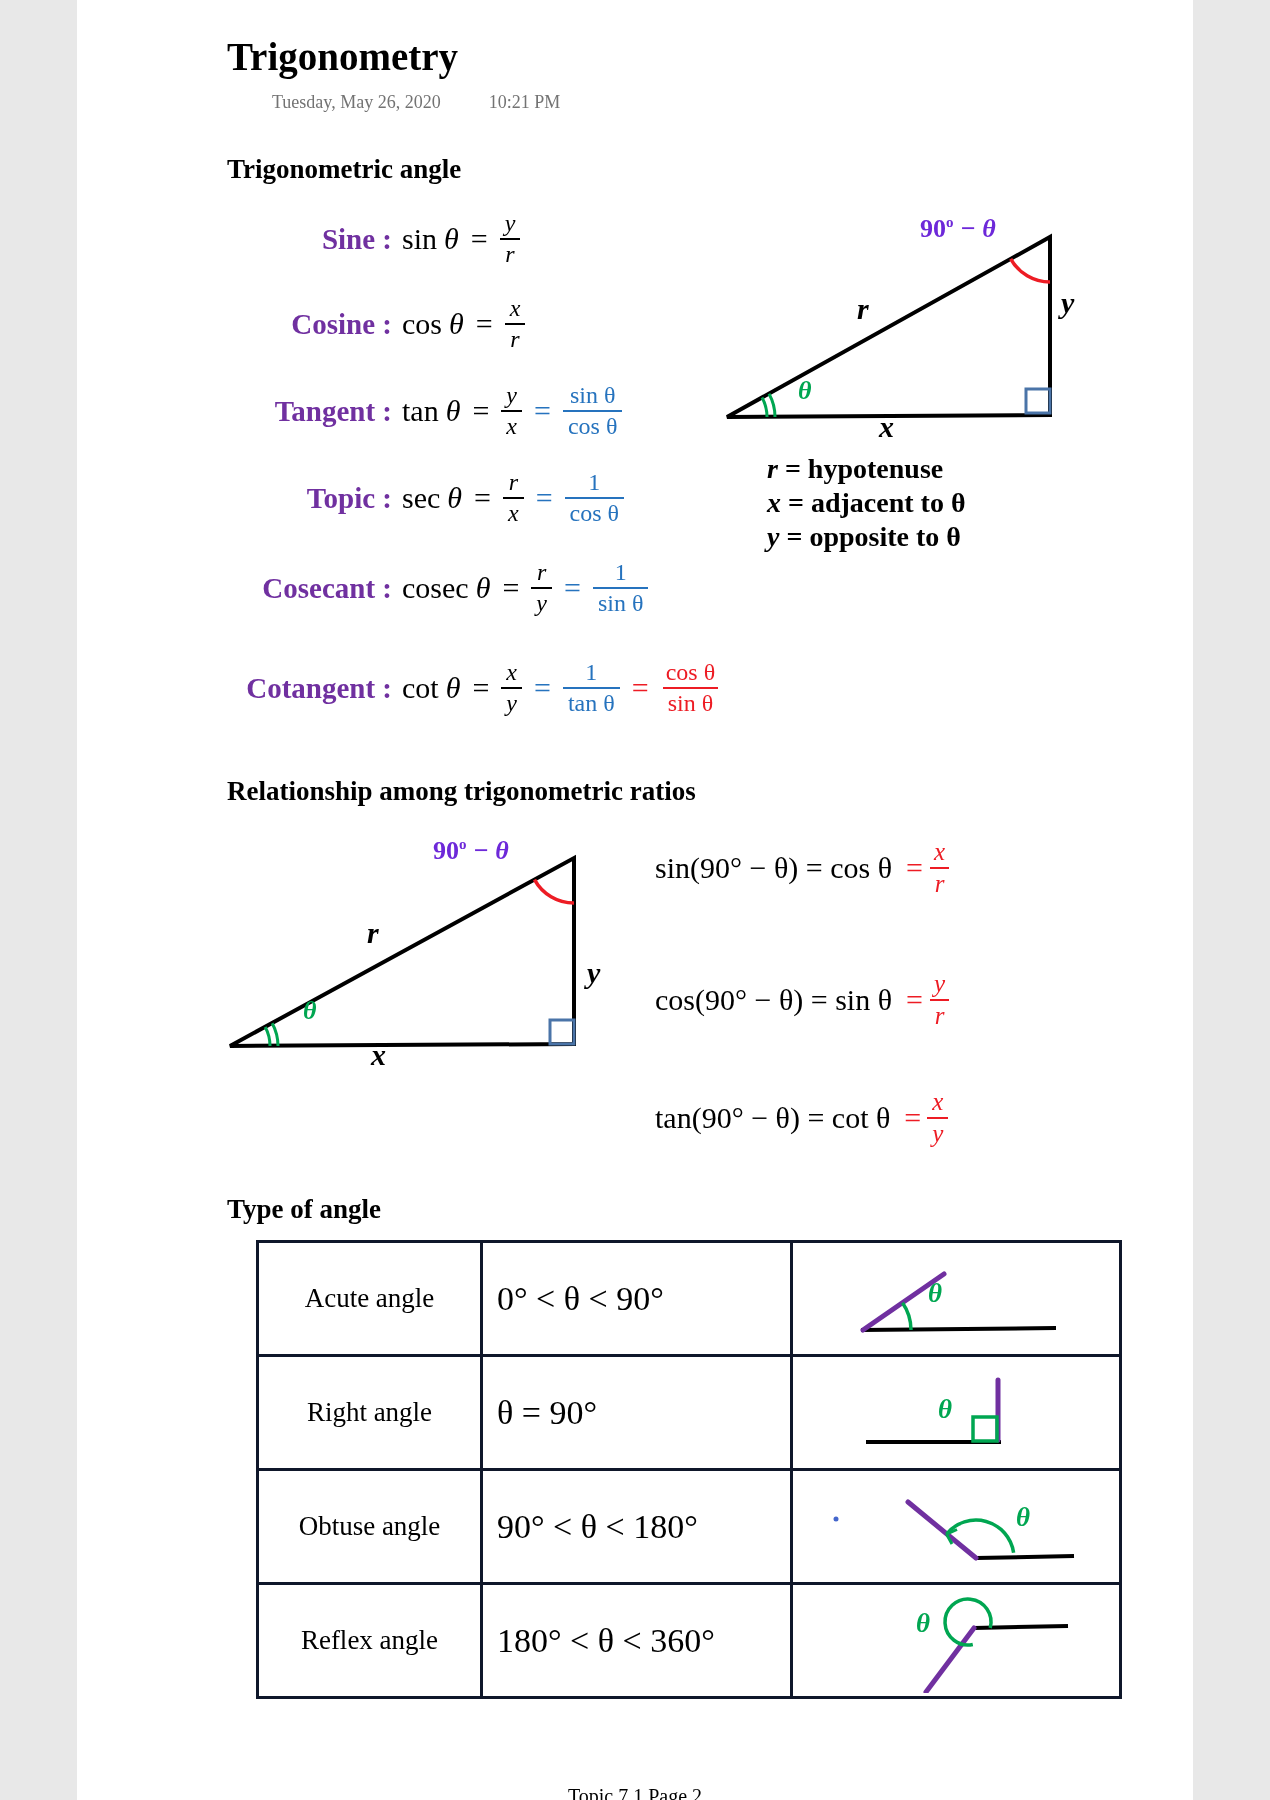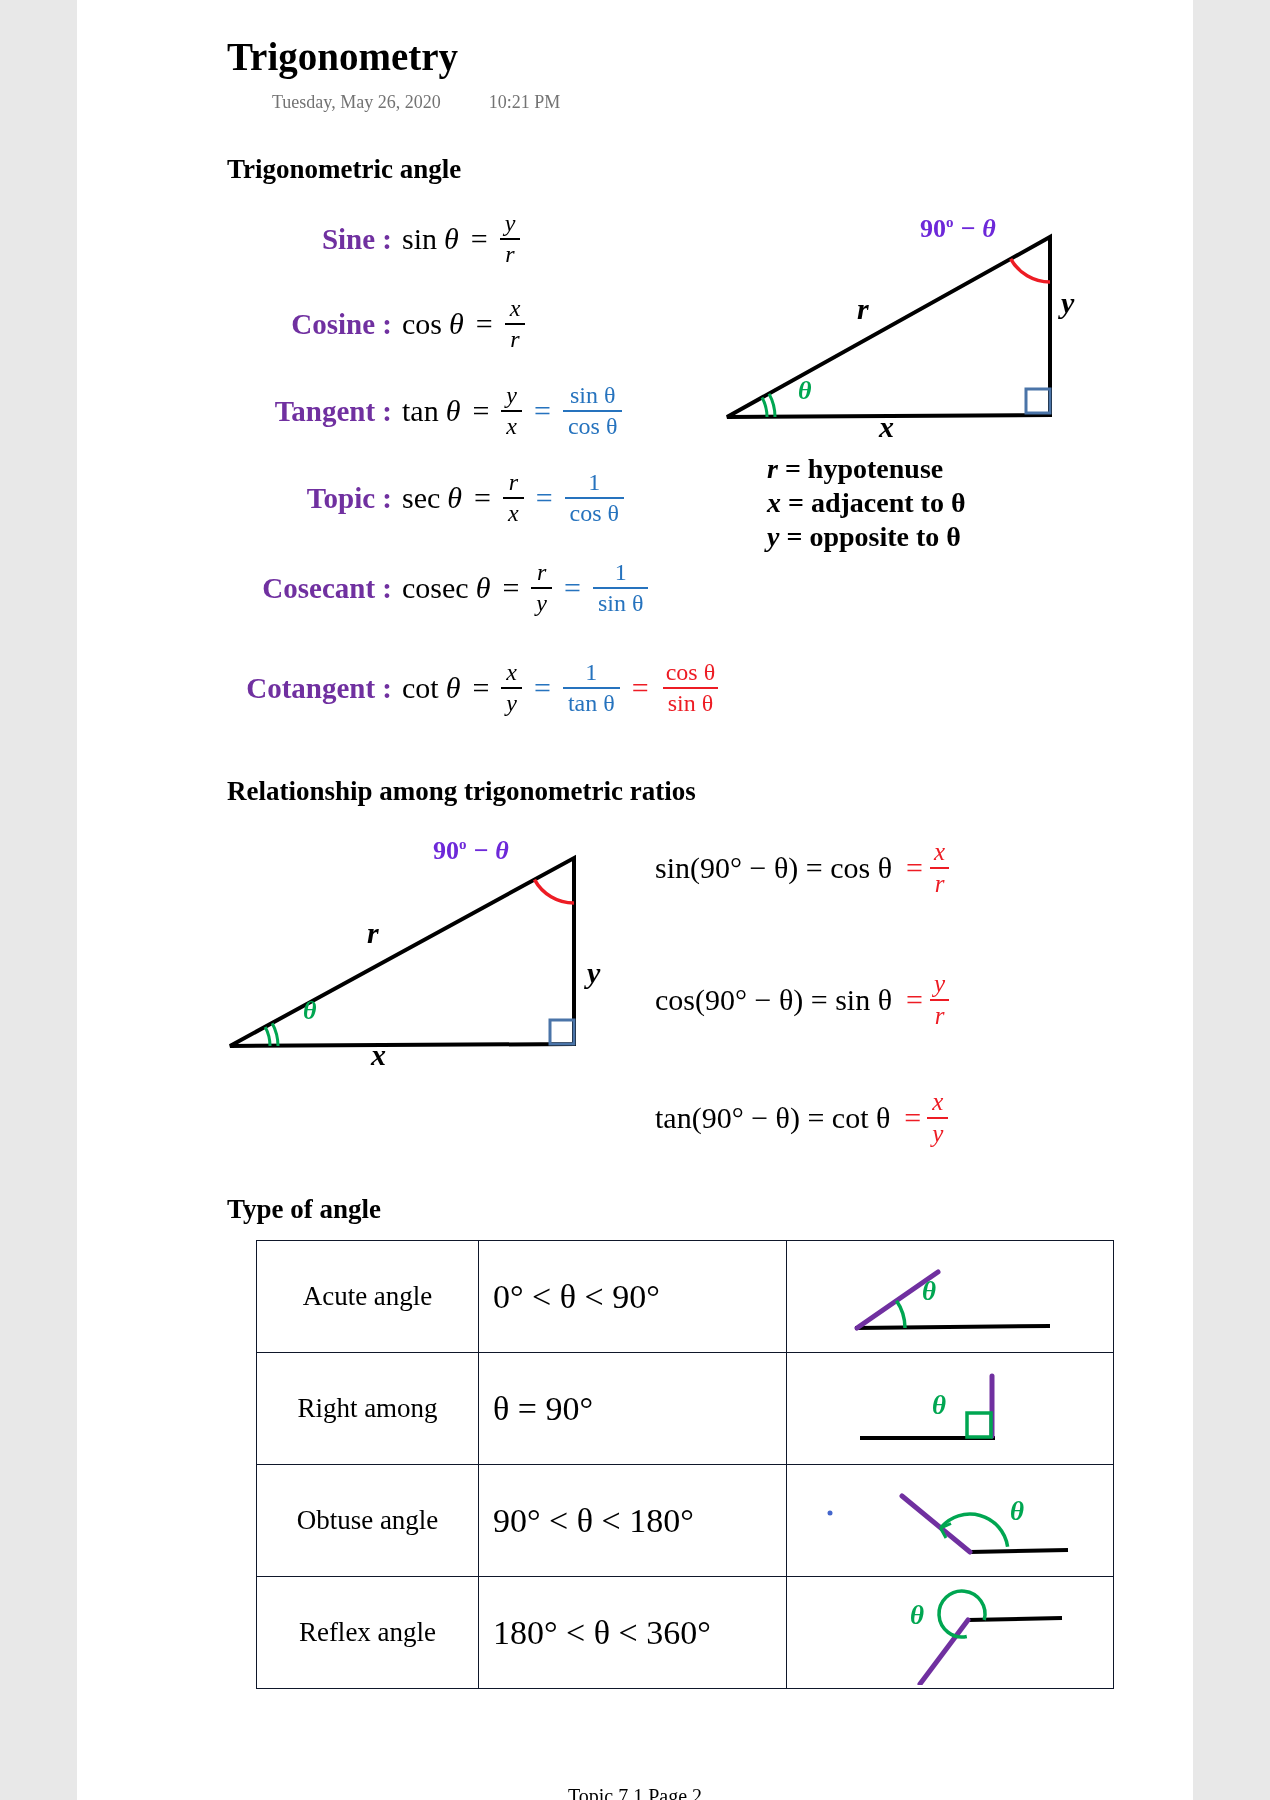--- a/index.html
+++ b/index.html
@@ -36,21 +36,21 @@
   .legend{position:absolute;left:690px;top:452px;font-size:28px;font-weight:bold;line-height:34px;}
   .legend .var{font-style:italic;}
 
   
   .irow{position:absolute;left:578px;display:flex;align-items:center;font-size:30px;}
   .irow .eq{margin:0 6px 0 14px;}
   .irow .frac{font-size:25px;}
 
   
   .atable{position:absolute;left:179px;top:1240px;border-collapse:collapse;}
-  .atable td{border:1px solid #0f172a;height:109px;}
+  .atable td{border:3px solid #0f172a;height:109px;}
   .td-name{width:219px;text-align:center;font-size:27px;}
   .td-cond{width:292px;font-size:34px;padding-left:14px;}
   .td-diag{width:324px;text-align:center;}
   .diag{display:block;margin:0 auto;}
 
   .footer{position:absolute;left:0;right:0;top:1742px;text-align:center;font-size:20px;margin-top:43px;}
 </style>
 </head>
 <body>
 
@@ -223,21 +223,21 @@
       <td class="td-diag">
         <svg class="diag" width="280" height="105" viewBox="0 0 280 105">
           <path d="M45,84 L240,82" stroke="#000" stroke-width="4"></path>
           <path d="M47,84 L128,28" stroke="#7030A0" stroke-width="5" stroke-linecap="round"></path>
           <path d="M86.5,56.7 A48,48 0 0 1 95,84" fill="none" stroke="#00A651" stroke-width="3.5"></path>
           <text x="112" y="56" font-size="27" font-style="italic" font-weight="bold" fill="#00A651" font-family="Liberation Serif, serif">θ</text>
         </svg>
       </td>
     </tr>
     <tr>
-      <td class="td-name">Right among</td>
+      <td class="td-name">Right angle</td>
       <td class="td-cond">θ = 90°</td>
       <td class="td-diag">
         <svg class="diag" width="280" height="105" viewBox="0 0 280 105">
           <path d="M50,82 L185,82" stroke="#000" stroke-width="4"></path>
           <path d="M182,20 L182,80" stroke="#7030A0" stroke-width="5" stroke-linecap="round"></path>
           <rect x="157" y="57" width="24" height="24" fill="none" stroke="#00A651" stroke-width="3.5"></rect>
           <text x="122" y="58" font-size="27" font-style="italic" font-weight="bold" fill="#00A651" font-family="Liberation Serif, serif">θ</text>
         </svg>
       </td>
     </tr>

